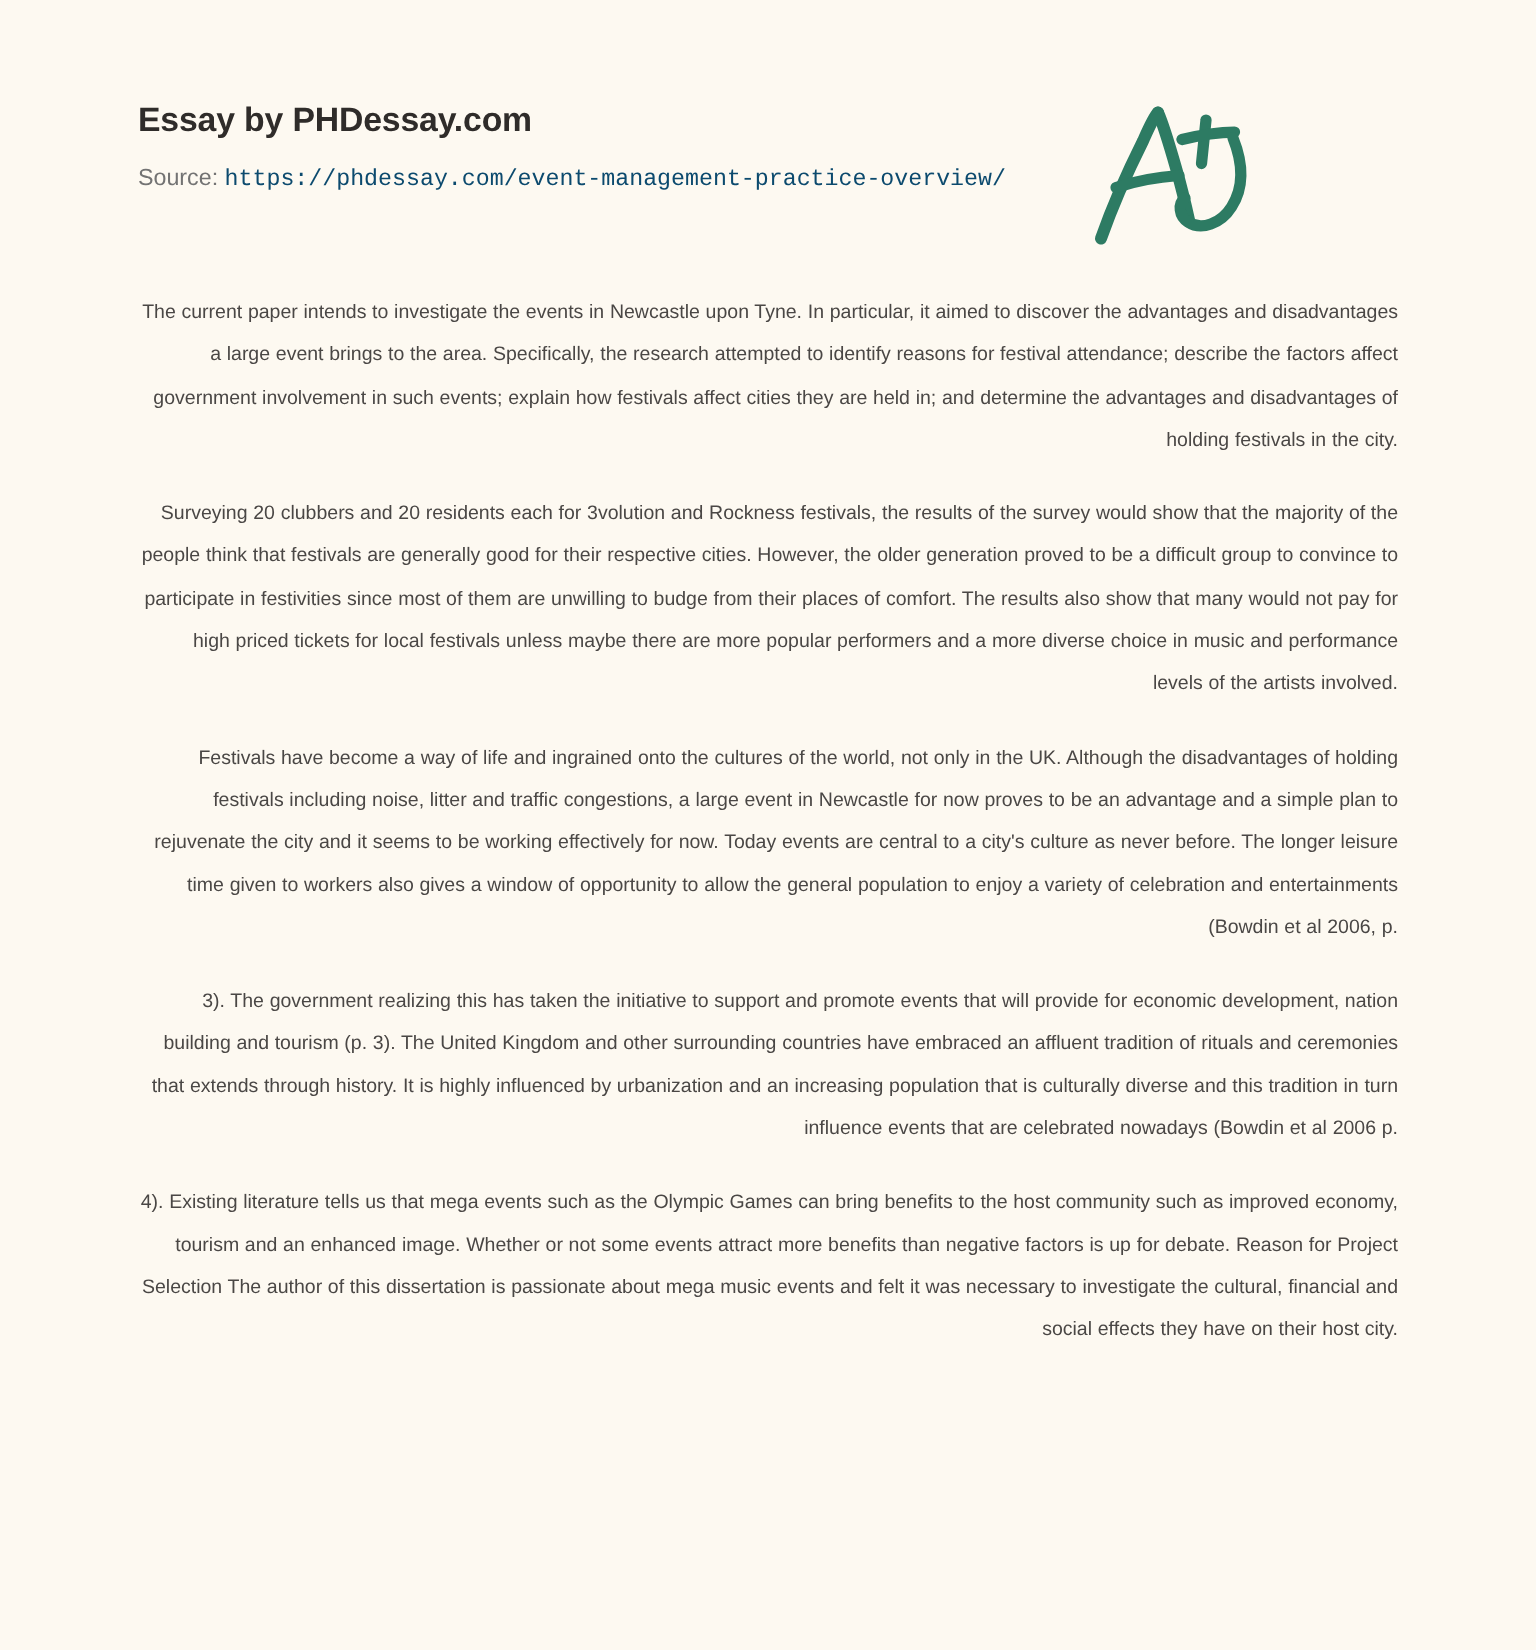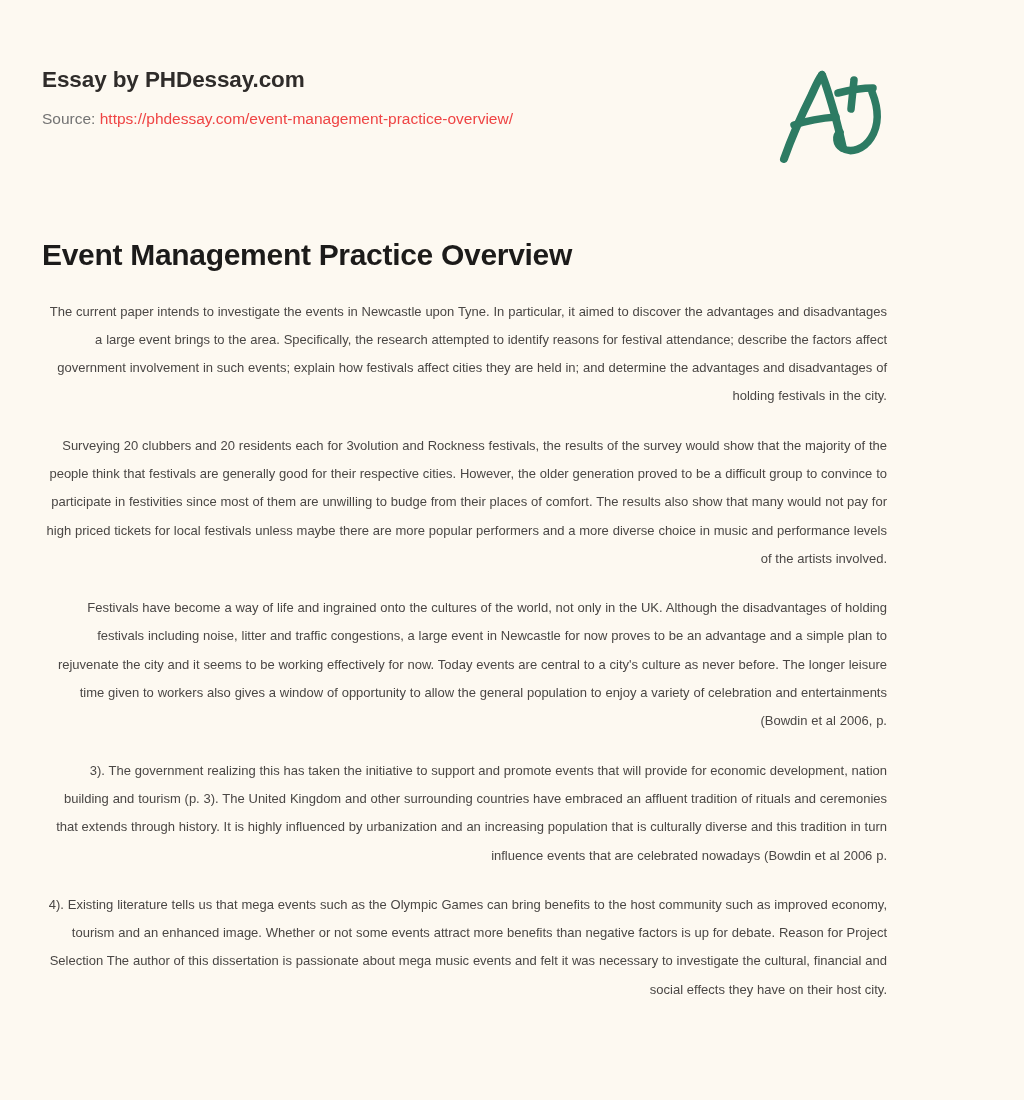--- a/index.html
+++ b/index.html
@@ -13,21 +13,21 @@
     font-family: "Liberation Sans", sans-serif;
     overflow: hidden;
     position: relative;
   }
 
   .page {
     position: relative;
     width: 1024px;
     height: 1100px;
     box-sizing: border-box;
-    padding: 0 42px;
+    padding: 0 92px;
   }
 
   
   .header {
     position: relative;
     padding-top: 66px;
     min-height: 104px;
   }
 
   .brand-line {
@@ -43,22 +43,23 @@
     margin-top: 16px;
     font-size: 15.5px;
     line-height: 1.3;
     color: #8b8782;
     white-space: nowrap;
   }
   .source-label {
     color: #737373;
   }
   .source-url {
-    color: #ef4444;
+    color: #0c4a6e;
     text-decoration: none;
+    font-family: Liberation Mono, monospace;
   }
 
   
   .logo {
     position: absolute;
     top: 62px;
     right: 92px;
     width: 118px;
     height: 104px;
   }
@@ -121,21 +122,20 @@
           <path d="M82 18 C81 28 80 38 79 47" stroke-width="7.5"></path>
 
           <path d="M66 31 C78 28 91 26 101 26" stroke-width="7.5"></path>
 
           <path d="M100 30 C106 45 108 62 99 76 C92 87 79 92 70 86 C64 82 63 74 68 70" stroke-width="7.5"></path>
         </g>
       </svg>
     </div>
   </div>
 
-  <h1 class="doc-title">Event Management Practice Overview</h1>
 
   <div class="article">
     <p>The current paper intends to investigate the events in Newcastle upon Tyne. In particular, it aimed to discover the advantages and disadvantages a large event brings to the area. Specifically, the research attempted to identify reasons for festival attendance; describe the factors affect government involvement in such events; explain how festivals affect cities they are held in; and determine the advantages and disadvantages of holding festivals in the city.</p>
     <p>Surveying 20 clubbers and 20 residents each for 3volution and Rockness festivals, the results of the survey would show that the majority of the people think that festivals are generally good for their respective cities. However, the older generation proved to be a difficult group to convince to participate in festivities since most of them are unwilling to budge from their places of comfort. The results also show that many would not pay for high priced tickets for local festivals unless maybe there are more popular performers and a more diverse choice in music and performance levels of the artists involved.</p>
     <p>Festivals have become a way of life and ingrained onto the cultures of the world, not only in the UK. Although the disadvantages of holding festivals including noise, litter and traffic congestions, a large event in Newcastle for now proves to be an advantage and a simple plan to rejuvenate the city and it seems to be working effectively for now. Today events are central to a city's culture as never before. The longer leisure time given to workers also gives a window of opportunity to allow the general population to enjoy a variety of celebration and entertainments (Bowdin et al 2006, p.</p>
     <p>3). The government realizing this has taken the initiative to support and promote events that will provide for economic development, nation building and tourism (p. 3). The United Kingdom and other surrounding countries have embraced an affluent tradition of rituals and ceremonies that extends through history. It is highly influenced by urbanization and an increasing population that is culturally diverse and this tradition in turn influence events that are celebrated nowadays (Bowdin et al 2006 p.</p>
     <p>4). Existing literature tells us that mega events such as the Olympic Games can bring benefits to the host community such as improved economy, tourism and an enhanced image. Whether or not some events attract more benefits than negative factors is up for debate. Reason for Project Selection The author of this dissertation is passionate about mega music events and felt it was necessary to investigate the cultural, financial and social effects they have on their host city.</p>
 
   </div>
 

